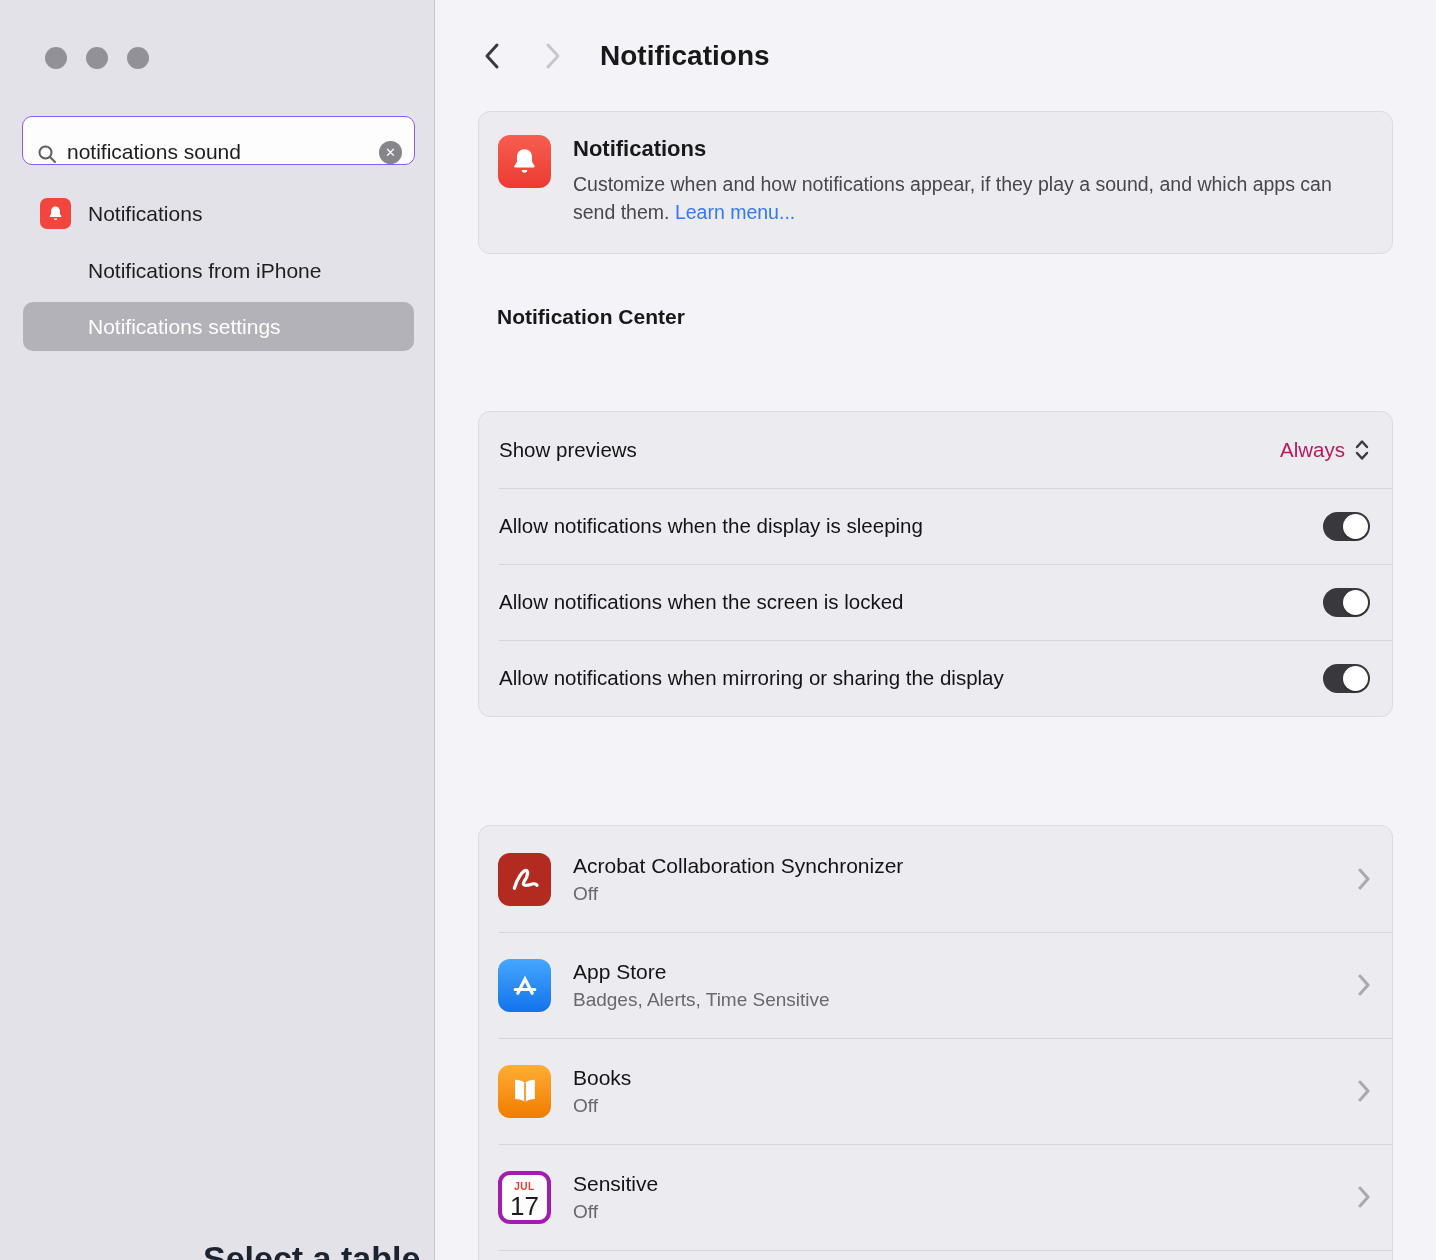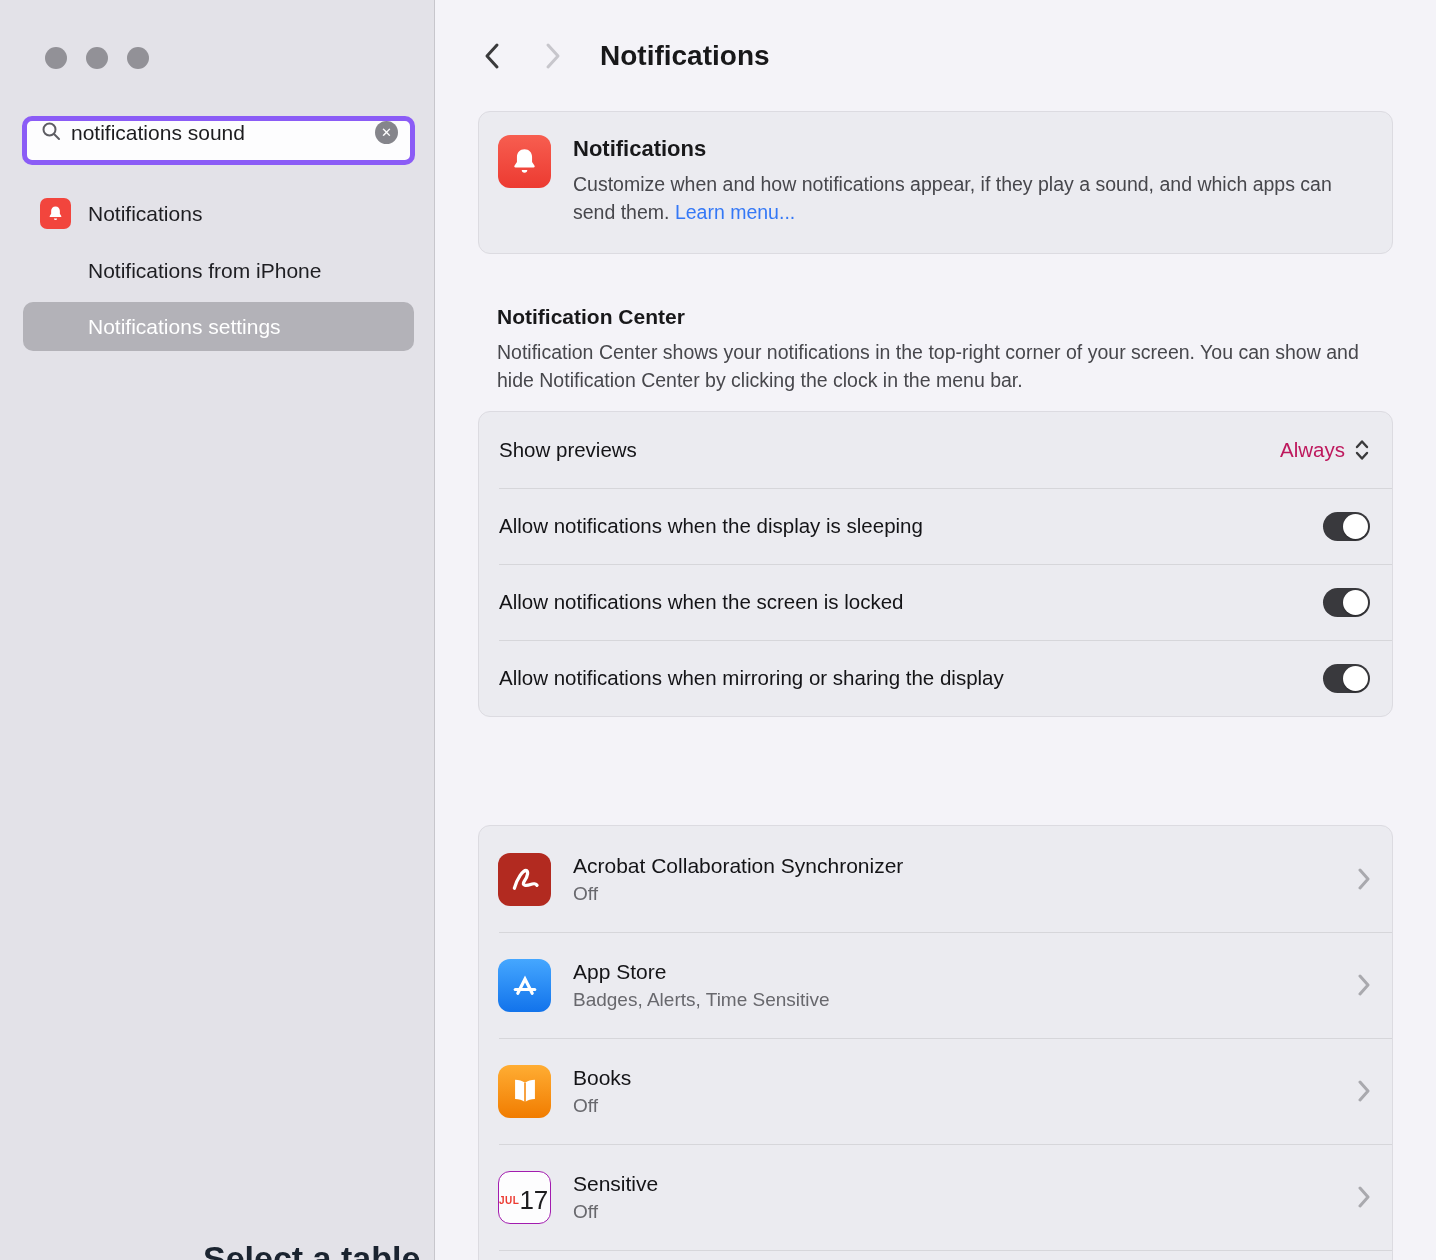--- a/index.html
+++ b/index.html
@@ -14,22 +14,22 @@
   
   .sidebar {
     position:absolute; left:0; top:0; width:435px; height:1260px;
     background:#e3e2e8; border-right:1px solid #c7c6cc; z-index:2;
   }
   .traffic { position:absolute; top:47px; left:45px; display:flex; gap:19px; }
   .light { width:22px; height:22px; border-radius:50%; background:#929197; }
 
   .search-field {
     position:absolute; left:22px; top:116px; width:393px; height:49px;
-    background:#fdfdfe; border:5px solid #8b5cf6; border-radius:10px;
-    display:flex; align-items:flex-start; padding:0 12px 0 14px;
+    background:#fdfdfe; border:1px solid #8b5cf6; border-radius:10px;
+    display:flex; align-items:flex-end; padding:0 12px 0 14px;
   }
   .search-field input {
     border:none; outline:none; background:transparent; flex:1;
     font-size:21px; color:#1d1d1f; margin-left:10px;
     font-family:"Liberation Sans","DejaVu Sans",sans-serif;
   }
   .clear-btn {
     width:23px; height:23px; border-radius:50%; background:#85858b;
     color:#fff; font-size:13px; line-height:23px; text-align:center;
     cursor:default; flex:none; font-weight:bold;
@@ -108,22 +108,22 @@
     content:""; position:absolute; top:0; left:20px; right:0; height:1px; background:#d6d6da;
   }
   .app-icon {
     width:53px; height:53px; border-radius:12px; flex:none;
     display:flex; align-items:center; justify-content:center;
   }
   .icon-acrobat { background:#b22a20; }
   .icon-appstore { background:linear-gradient(#45a7ff,#1273eb); }
   .icon-books { background:linear-gradient(#ffad33,#f17c00); }
   .icon-calendar {
-    background:#fdfdfe; border:1px solid #a21caf;
-    flex-direction:row; justify-content:flex-start; padding-top:7px;
+    background:#fdfdfe; border:4px solid #a21caf;
+    flex-direction:column; justify-content:flex-start; padding-top:7px;
   }
   .cal-month { font-size:10px; font-weight:700; color:#ec3a31; letter-spacing:0.5px; line-height:1; }
   .cal-day { font-size:26px; color:#1d1d1f; line-height:1.15; }
   .app-text { margin-left:22px; flex:1; }
   .app-name { font-size:21px; color:#141417; margin-bottom:5px; }
   .app-status { font-size:19px; color:#68686d; }
   .chev-right { flex:none; }
 
   .stub-row { height:40px; position:relative; }
   .stub-row::before {
@@ -192,21 +192,20 @@
         <path fill="#fff" d="M12 3c-3.3 0-5.5 2.4-5.5 5.6v3.7l-1.8 2.8c-.35.55.03 1.3.7 1.3h13.2c.67 0 1.05-.75.7-1.3l-1.8-2.8V8.6C17.5 5.4 15.3 3 12 3z"></path>
         <path fill="#fff" d="M10 18.2a2 2 0 0 0 4 0z"></path>
       </svg>
     </div>
     <div class="hero-title">Notifications</div>
     <div class="hero-desc"><span>Customize when and how notifications appear, if they play a sound, and which apps can send them. </span><span class="learn-more">Learn menu...</span></div>
   </div>
 
   <div class="section-head nc-head">
     <div class="section-title">Notification Center</div>
-    <div class="section-desc">Notification Center shows your notifications in the top-right corner of your screen. You can show and hide Notification Center by clicking the clock in the menu bar.</div>
   </div>
 
   <div class="card settings-card">
     <div class="set-row">
       <span class="set-label">Show previews</span>
       <div class="select-control">
         <span class="select-value">Always</span>
         <svg width="16" height="24" viewBox="0 0 16 24">
           <polyline points="3,9 8,3.5 13,9" fill="none" stroke="#3a3a3c" stroke-width="2.4" stroke-linecap="round" stroke-linejoin="round"></polyline>
           <polyline points="3,15 8,20.5 13,15" fill="none" stroke="#3a3a3c" stroke-width="2.4" stroke-linecap="round" stroke-linejoin="round"></polyline>

